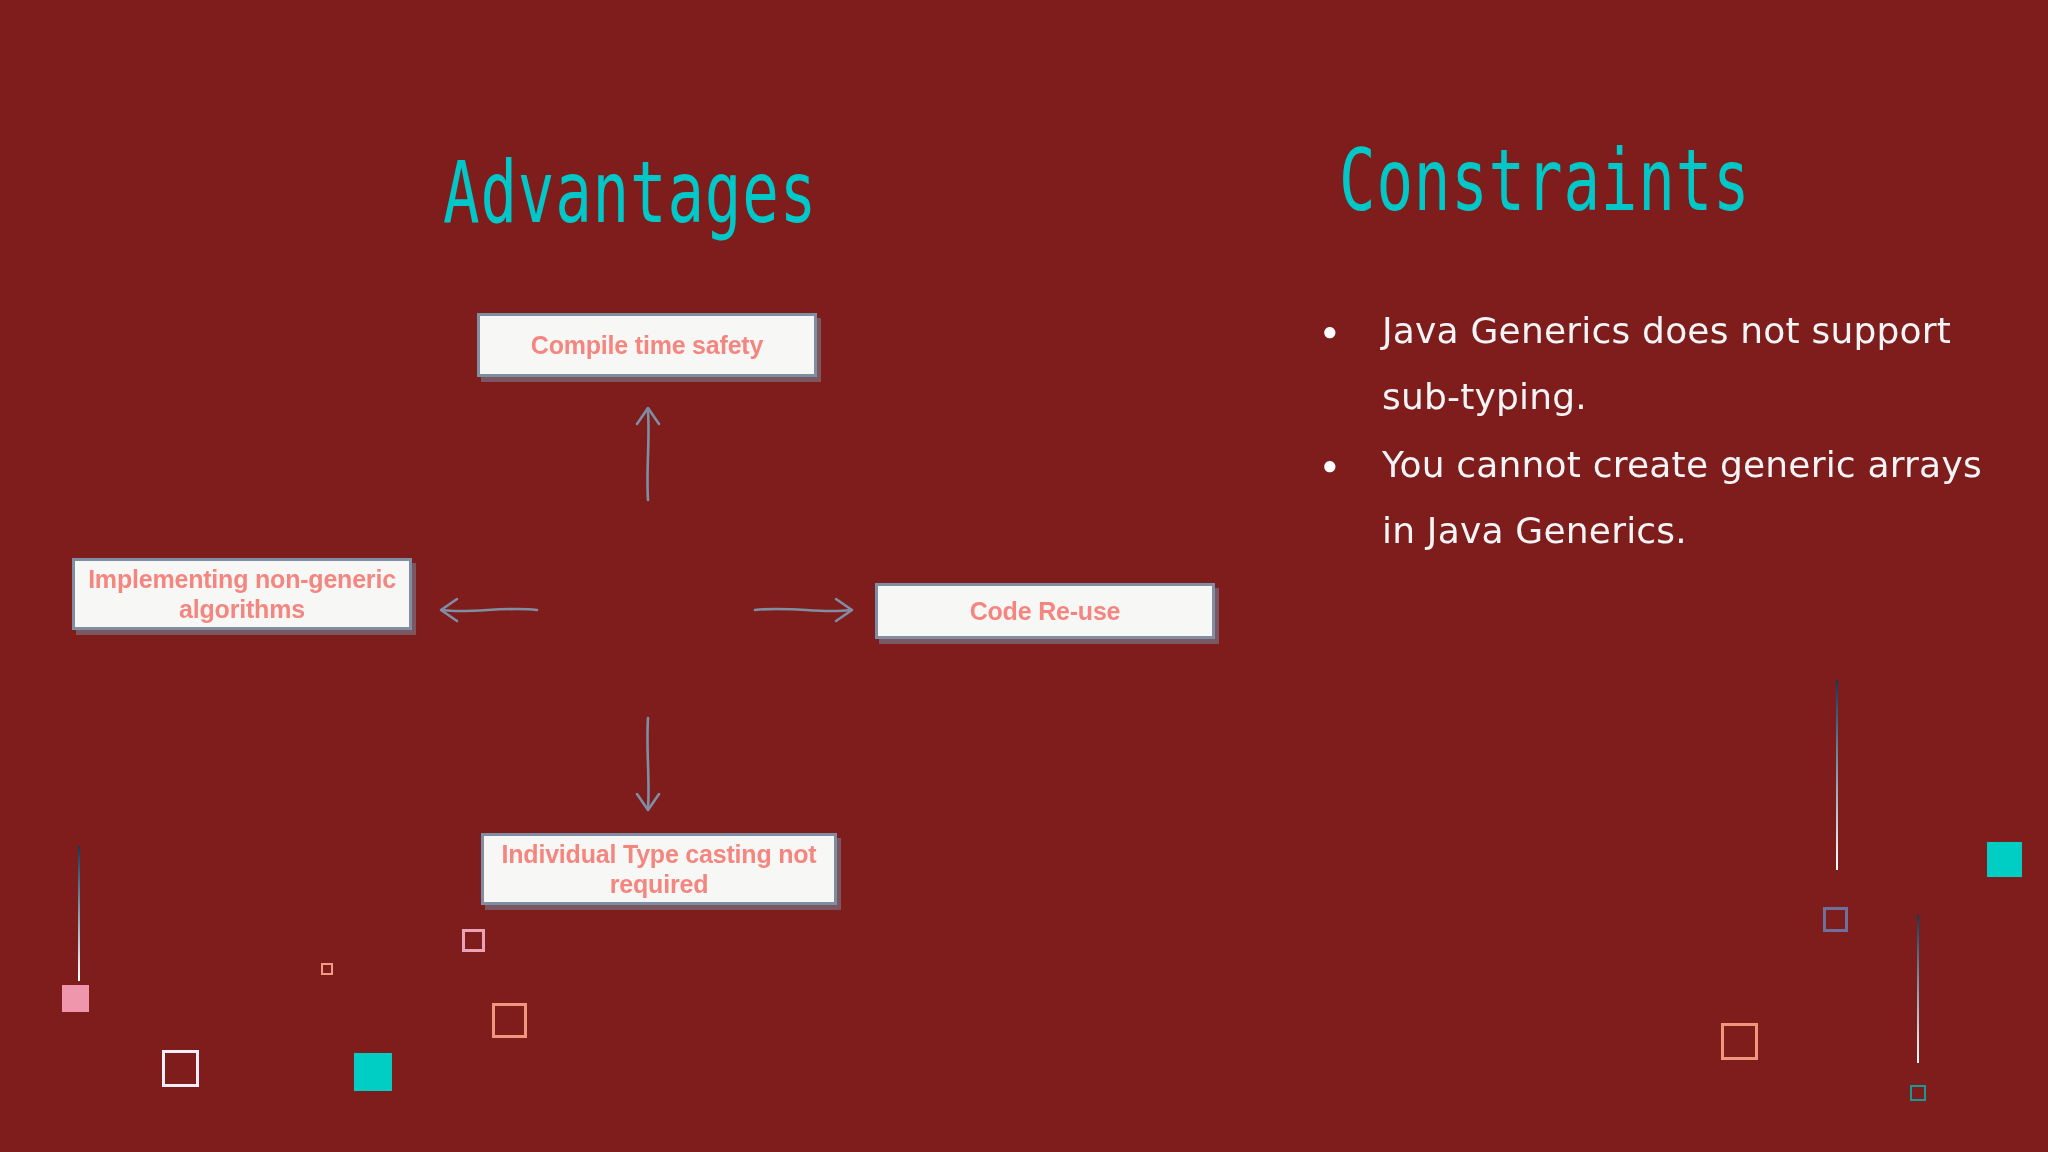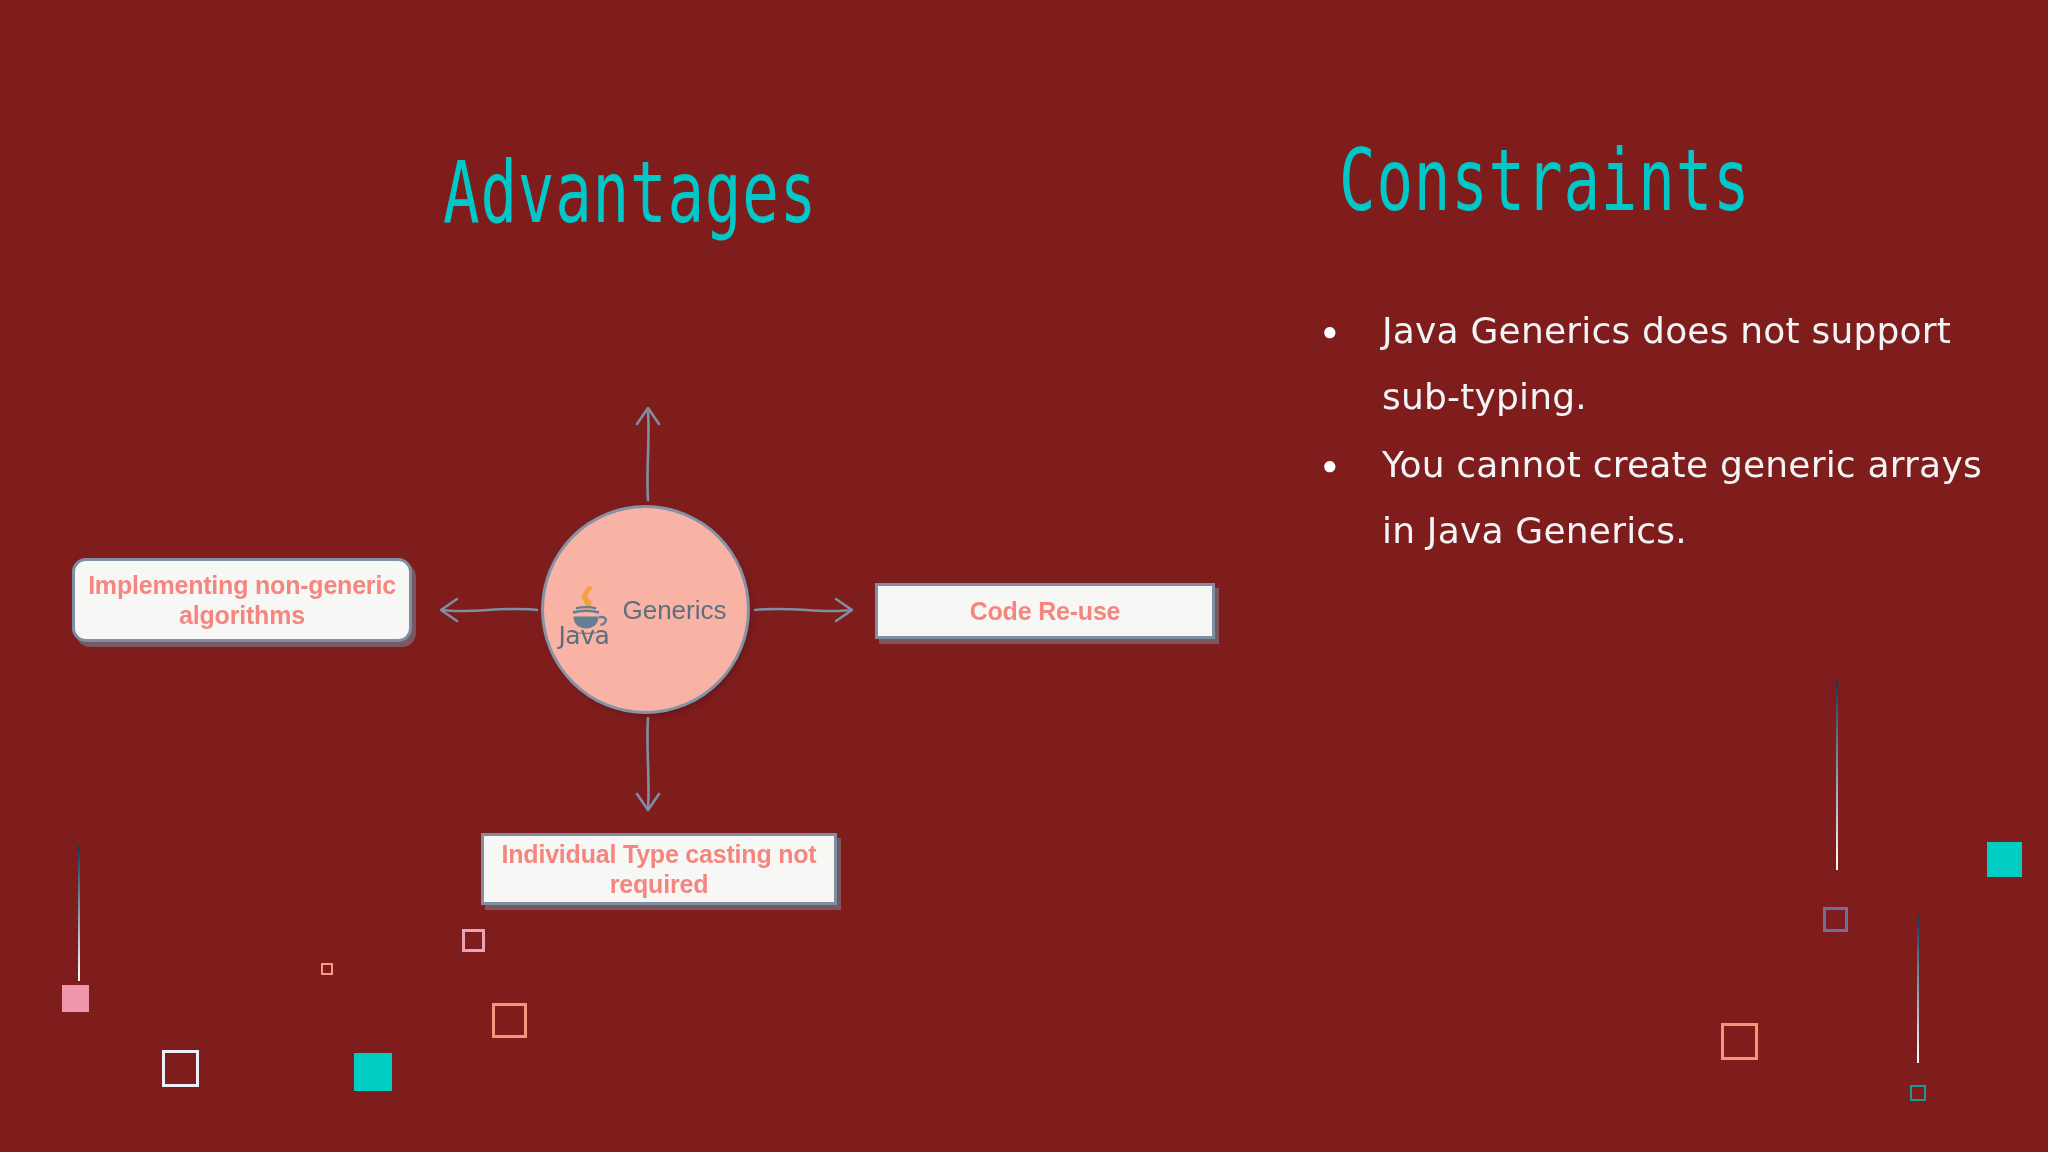--- a/index.html
+++ b/index.html
@@ -81,21 +81,21 @@
   .node-box span {
     color:#f4867f;
     font-weight:bold;
     font-size:25px;
     line-height:30px;
     font-family:"Liberation Sans", sans-serif;
     letter-spacing:-0.2px;
   }
 
   #box-top    { left:477px; top:313px; width:340px; height:64px; }
-  #box-left   { left:72px;  top:558px; width:340px; height:84px;border-radius:14px; }
+  #box-left   { left:72px;  top:558px; width:340px; height:72px; }
   #box-right  { left:875px; top:583px; width:340px; height:56px; }
   #box-bottom { left:481px; top:833px; width:356px; height:72px; }
 
   
   #center-circle {
     position:absolute;
     left:544px; top:508px;
     width:203px; height:203px;
     border-radius:50%;
     background:#f9b3a4;
@@ -163,61 +163,36 @@
         <path d="M637 794 L 648 810 L 659 794"></path>
 
         <path d="M537 610 C 505 606, 470 614, 443 610"></path>
         <path d="M457 599 L 441 610 L 457 621"></path>
 
         <path d="M755 610 C 790 606, 822 614, 850 610"></path>
         <path d="M836 599 L 852 610 L 836 621"></path>
       </g>
     </svg>
 
+    <div id="box-top" class="node-box">
+      <span>Compile time safety</span>
+    </div>
 
     <div id="box-left" class="node-box">
       <span>Implementing non-generic algorithms</span>
     </div>
 
     <div id="box-right" class="node-box">
       <span>Code Re-use</span>
     </div>
 
     <div id="box-bottom" class="node-box">
       <span>Individual Type casting not required</span>
     </div>
 
-    <div id="center-circle">
-      <div id="logo-wrap">
-        <div id="java-mark">
-          <svg width="54" height="58" viewBox="0 0 54 58">
-
-            <path d="M28.5 3 C 24 8, 21.5 11.5, 22 15 C 22.4 18, 25.5 19.5, 25.3 22
-                     C 25.1 24, 23 25, 21.5 25.6
-                     C 26 25.6, 31.5 23.7, 31.6 20.4
-                     C 31.7 17.4, 27.9 16.1, 27.6 13.4
-                     C 27.3 10.5, 30.6 7.2, 33.4 4.4 Z" fill="#f5a03c"></path>
-
-            <path d="M13.5 33.5 L 38.5 33.5 C 38.5 41, 33.5 45.4, 26 45.4
-                     C 18.5 45.4, 13.5 41, 13.5 33.5 Z" fill="#667e91"></path>
-
-            <path d="M38.8 34.2 C 44.2 33.4, 46.6 35.4, 45.6 38.2
-                     C 44.8 40.4, 42.2 41.6, 40.4 41.9" fill="none" stroke="#667e91" stroke-width="2.4"></path>
-
-            <path d="M9 47.5 C 16 50.6, 36 50.6, 43.5 47.3
-                     C 36.5 52.2, 15.5 52.2, 9 47.5 Z" fill="#667e91"></path>
-
-            <path d="M13 29.6 C 20 27.2, 32 27.2, 39 29.6" fill="none" stroke="#667e91" stroke-width="2.6"></path>
-            <path d="M16 25.4 C 21.5 23.6, 30.5 23.6, 36 25.4" fill="none" stroke="#667e91" stroke-width="2.2"></path>
-          </svg>
-          <div id="java-word">Java</div>
-        </div>
-        <div id="generics-word">Generics</div>
-      </div>
-    </div>
   </div>
 
   <div id="title-constraints" class="title">Constraints</div>
 
   <div id="constraints-list">
     <div class="bullet-row">
       <div class="bullet-dot">●</div>
       <div class="bullet-text">Java Generics does not support sub-typing.</div>
     </div>
     <div class="bullet-row">

